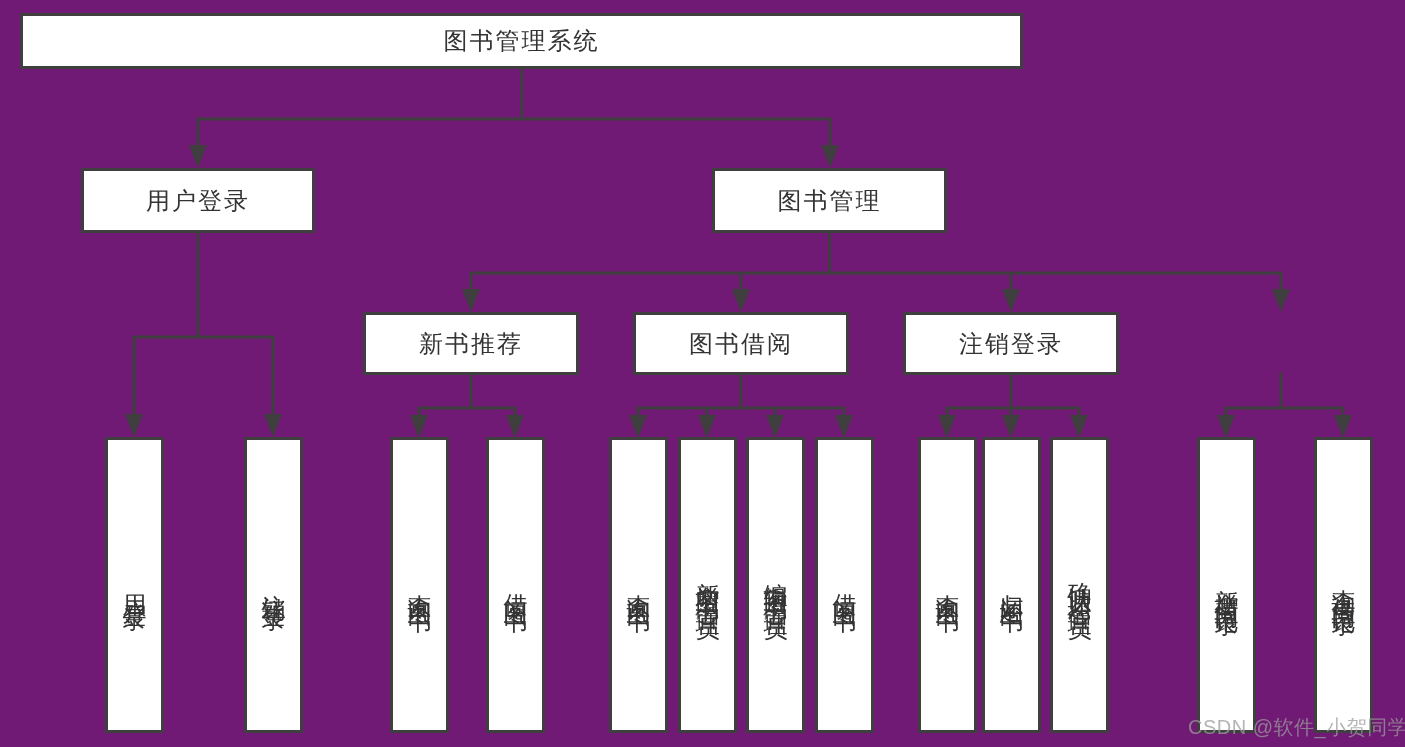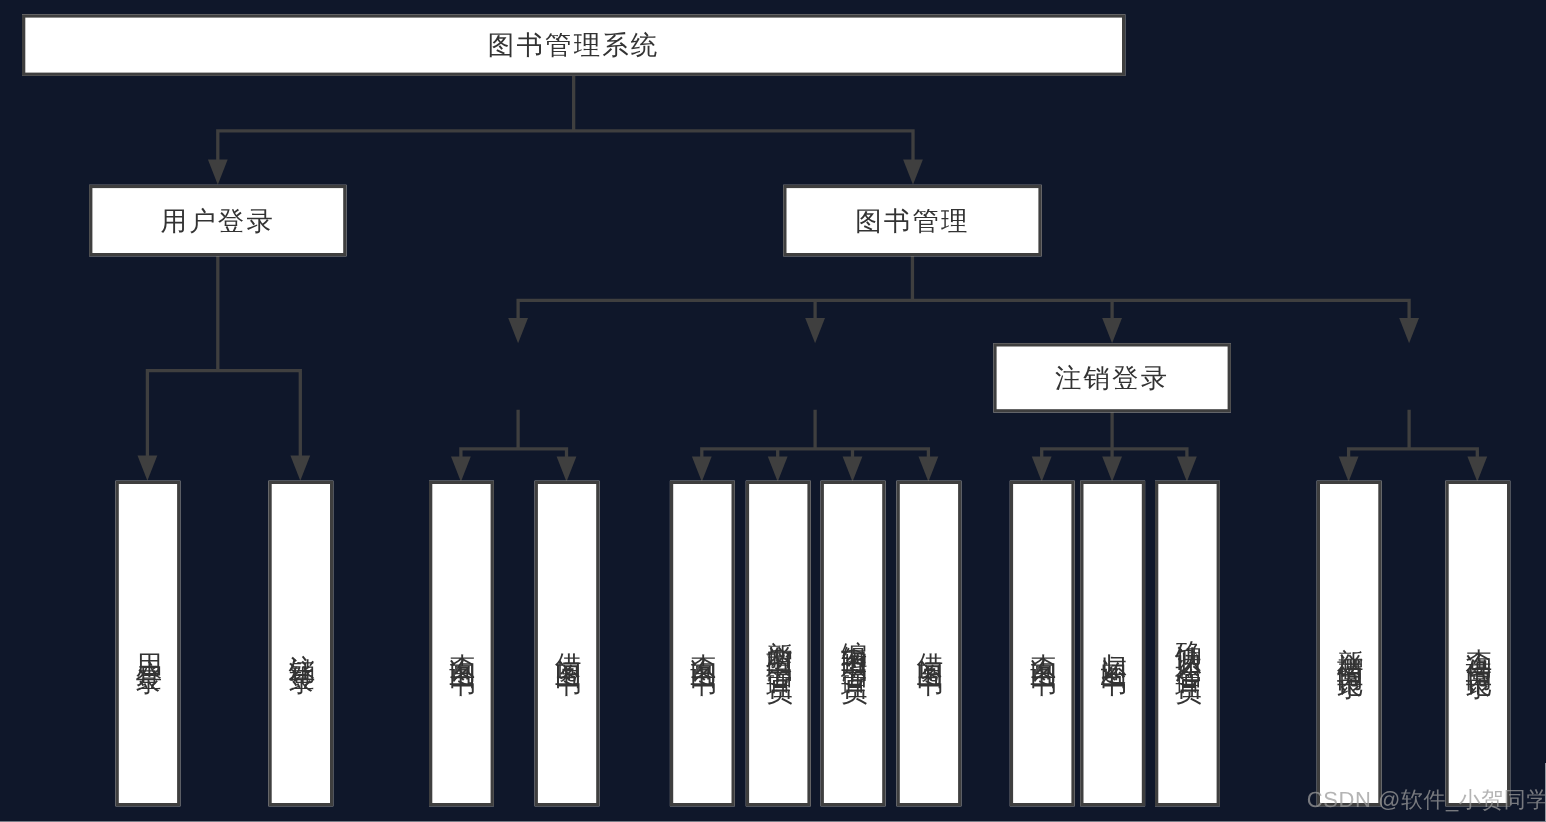--- a/index.html
+++ b/index.html
@@ -1,20 +1,20 @@
 <!DOCTYPE html>
 <html><head>
 <meta charset="utf-8">
 <style>
   html, body { margin: 0; padding: 0; background: #ffffff; }
   .stage {
     position: relative;
     width: 1405px;
     height: 747px;
-    background: #0f172a;
+    background: #701a75;
     font-family: "Liberation Sans", "DejaVu Sans", sans-serif;
     overflow: hidden;
   }
   .wires {
     position: absolute;
     left: 0; top: 0;
     width: 1405px; height: 747px;
   }
   .wires path {
     stroke: #3f3f3f;
@@ -137,20 +137,26 @@
     <span>图书管理系统</span>
   </div>
 
   <div class="hbox b-userlogin">
     <span>用户登录</span>
   </div>
   <div class="hbox b-bookmgmt">
     <span>图书管理</span>
   </div>
 
+  <div class="hbox lvl3 b-newbook">
+    <span>新书推荐</span>
+  </div>
+  <div class="hbox lvl3 b-borrow">
+    <span>图书借阅</span>
+  </div>
   <div class="hbox lvl3 b-current">
     <span>注销登录</span>
   </div>
 
   <div class="vbox f1">
     <span>用户登录</span>
   </div>
   <div class="vbox f2">
     <span>注销登录</span>
   </div>

